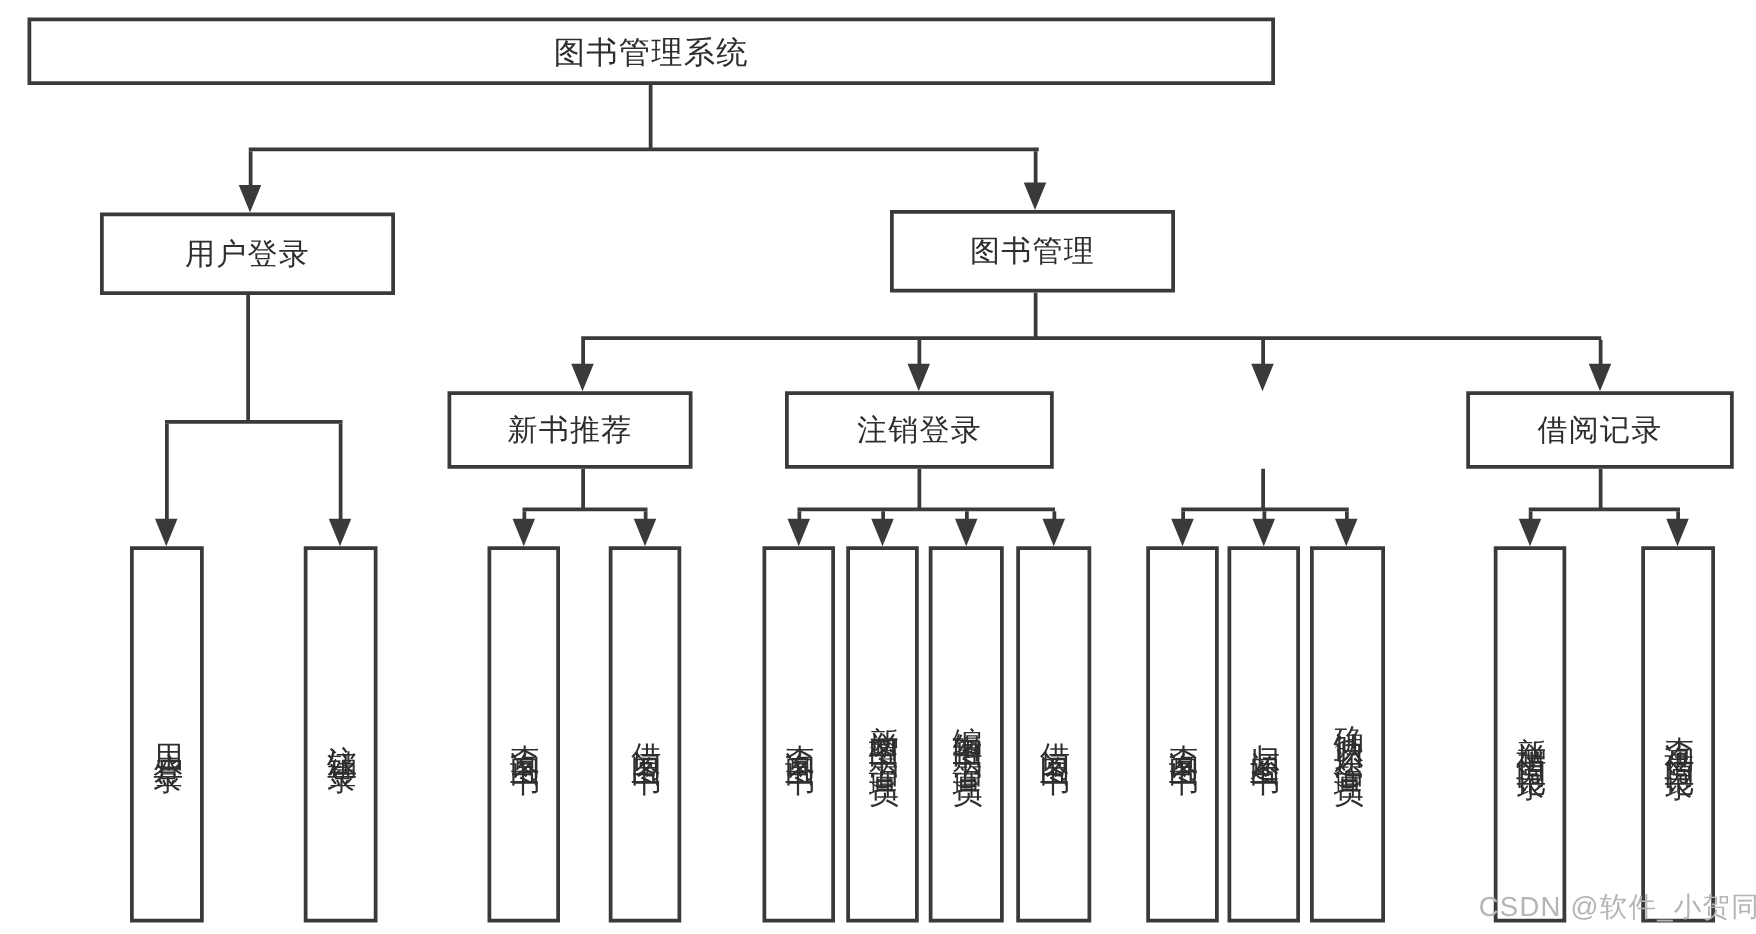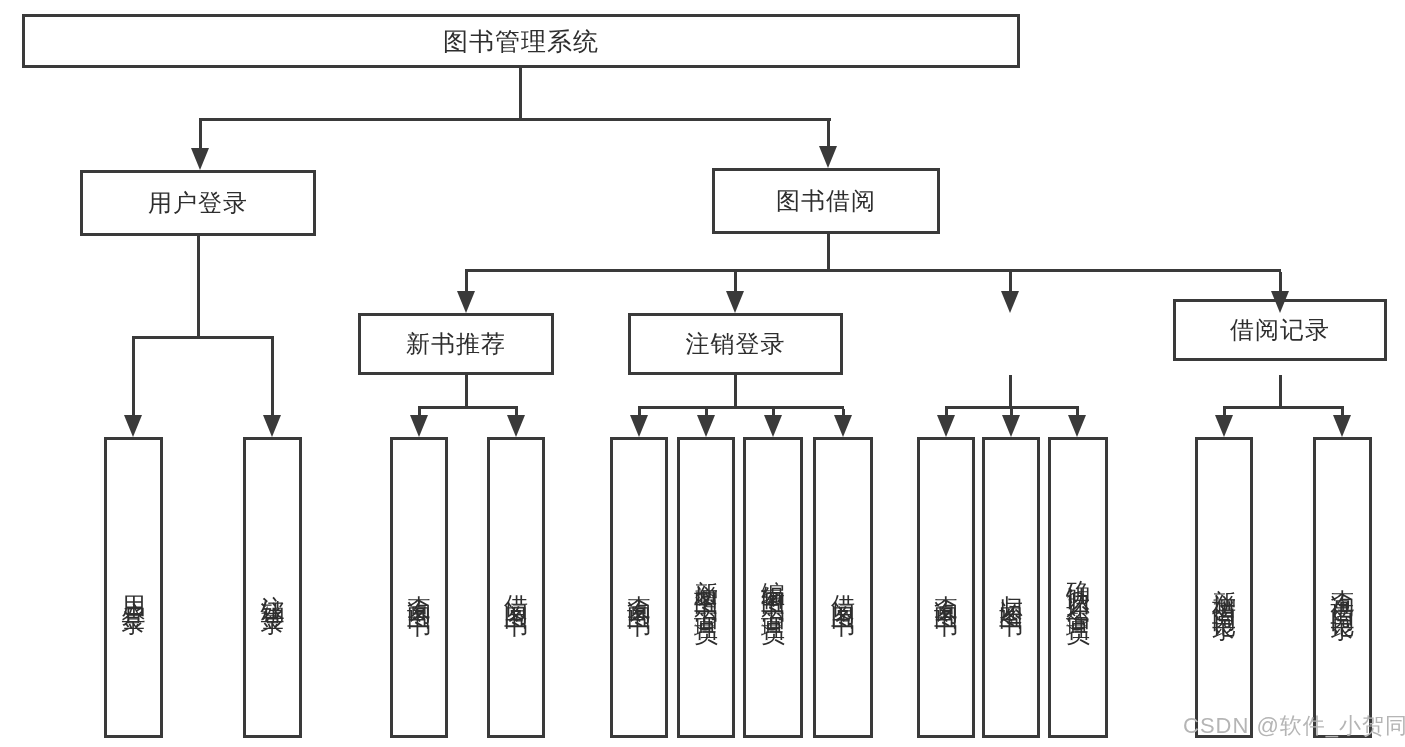--- a/index.html
+++ b/index.html
@@ -65,21 +65,21 @@
   <div class="node h-node title-node" style="left:22px;top:14px;width:998px;height:54px">图书管理系统</div>
 
   <div class="ln" style="left:519px;top:68px;width:3px;height:52px"></div>
   <div class="ln" style="left:199px;top:118px;width:632px;height:3px"></div>
   <div class="ln" style="left:199px;top:121px;width:3px;height:31px"></div>
   <div class="ln" style="left:827px;top:121px;width:3px;height:29px"></div>
   <div class="ar" style="left:191px;top:148px"></div>
   <div class="ar" style="left:819px;top:146px"></div>
 
   <div class="node h-node" style="left:80px;top:170px;width:236px;height:66px">用户登录</div>
-  <div class="node h-node" style="left:712px;top:168px;width:228px;height:66px">图书借阅</div>
+  <div class="node h-node" style="left:712px;top:168px;width:228px;height:66px">图书管理</div>
 
   <div class="ln" style="left:197px;top:236px;width:3px;height:102px"></div>
   <div class="ln" style="left:132px;top:336px;width:142px;height:3px"></div>
   <div class="ln" style="left:132px;top:339px;width:3px;height:78px"></div>
   <div class="ln" style="left:271px;top:339px;width:3px;height:78px"></div>
   <div class="ar" style="left:124px;top:415px"></div>
   <div class="ar" style="left:263px;top:415px"></div>
 
   <div class="ln" style="left:827px;top:233px;width:3px;height:38px"></div>
   <div class="ln" style="left:465px;top:269px;width:816px;height:3px"></div>
@@ -87,21 +87,21 @@
   <div class="ln" style="left:734px;top:272px;width:3px;height:22px"></div>
   <div class="ln" style="left:1009px;top:272px;width:3px;height:22px"></div>
   <div class="ln" style="left:1279px;top:272px;width:3px;height:22px"></div>
   <div class="ar" style="left:457px;top:291px"></div>
   <div class="ar" style="left:726px;top:291px"></div>
   <div class="ar" style="left:1001px;top:291px"></div>
   <div class="ar" style="left:1271px;top:291px"></div>
 
   <div class="node h-node" style="left:358px;top:313px;width:196px;height:62px">新书推荐</div>
   <div class="node h-node" style="left:628px;top:313px;width:215px;height:62px">注销登录</div>
-  <div class="node h-node" style="left:1173px;top:299px;width:214px;height:62px">借阅记录</div>
+  <div class="node h-node" style="left:1173px;top:313px;width:214px;height:62px">借阅记录</div>
 
   <div class="ln" style="left:465px;top:375px;width:3px;height:33px"></div>
   <div class="ln" style="left:418px;top:406px;width:100px;height:3px"></div>
   <div class="ln" style="left:418px;top:409px;width:3px;height:8px"></div>
   <div class="ln" style="left:515px;top:409px;width:3px;height:8px"></div>
   <div class="ar" style="left:410px;top:415px"></div>
   <div class="ar" style="left:507px;top:415px"></div>
 
   <div class="ln" style="left:734px;top:375px;width:3px;height:33px"></div>
   <div class="ln" style="left:638px;top:406px;width:206px;height:3px"></div>

